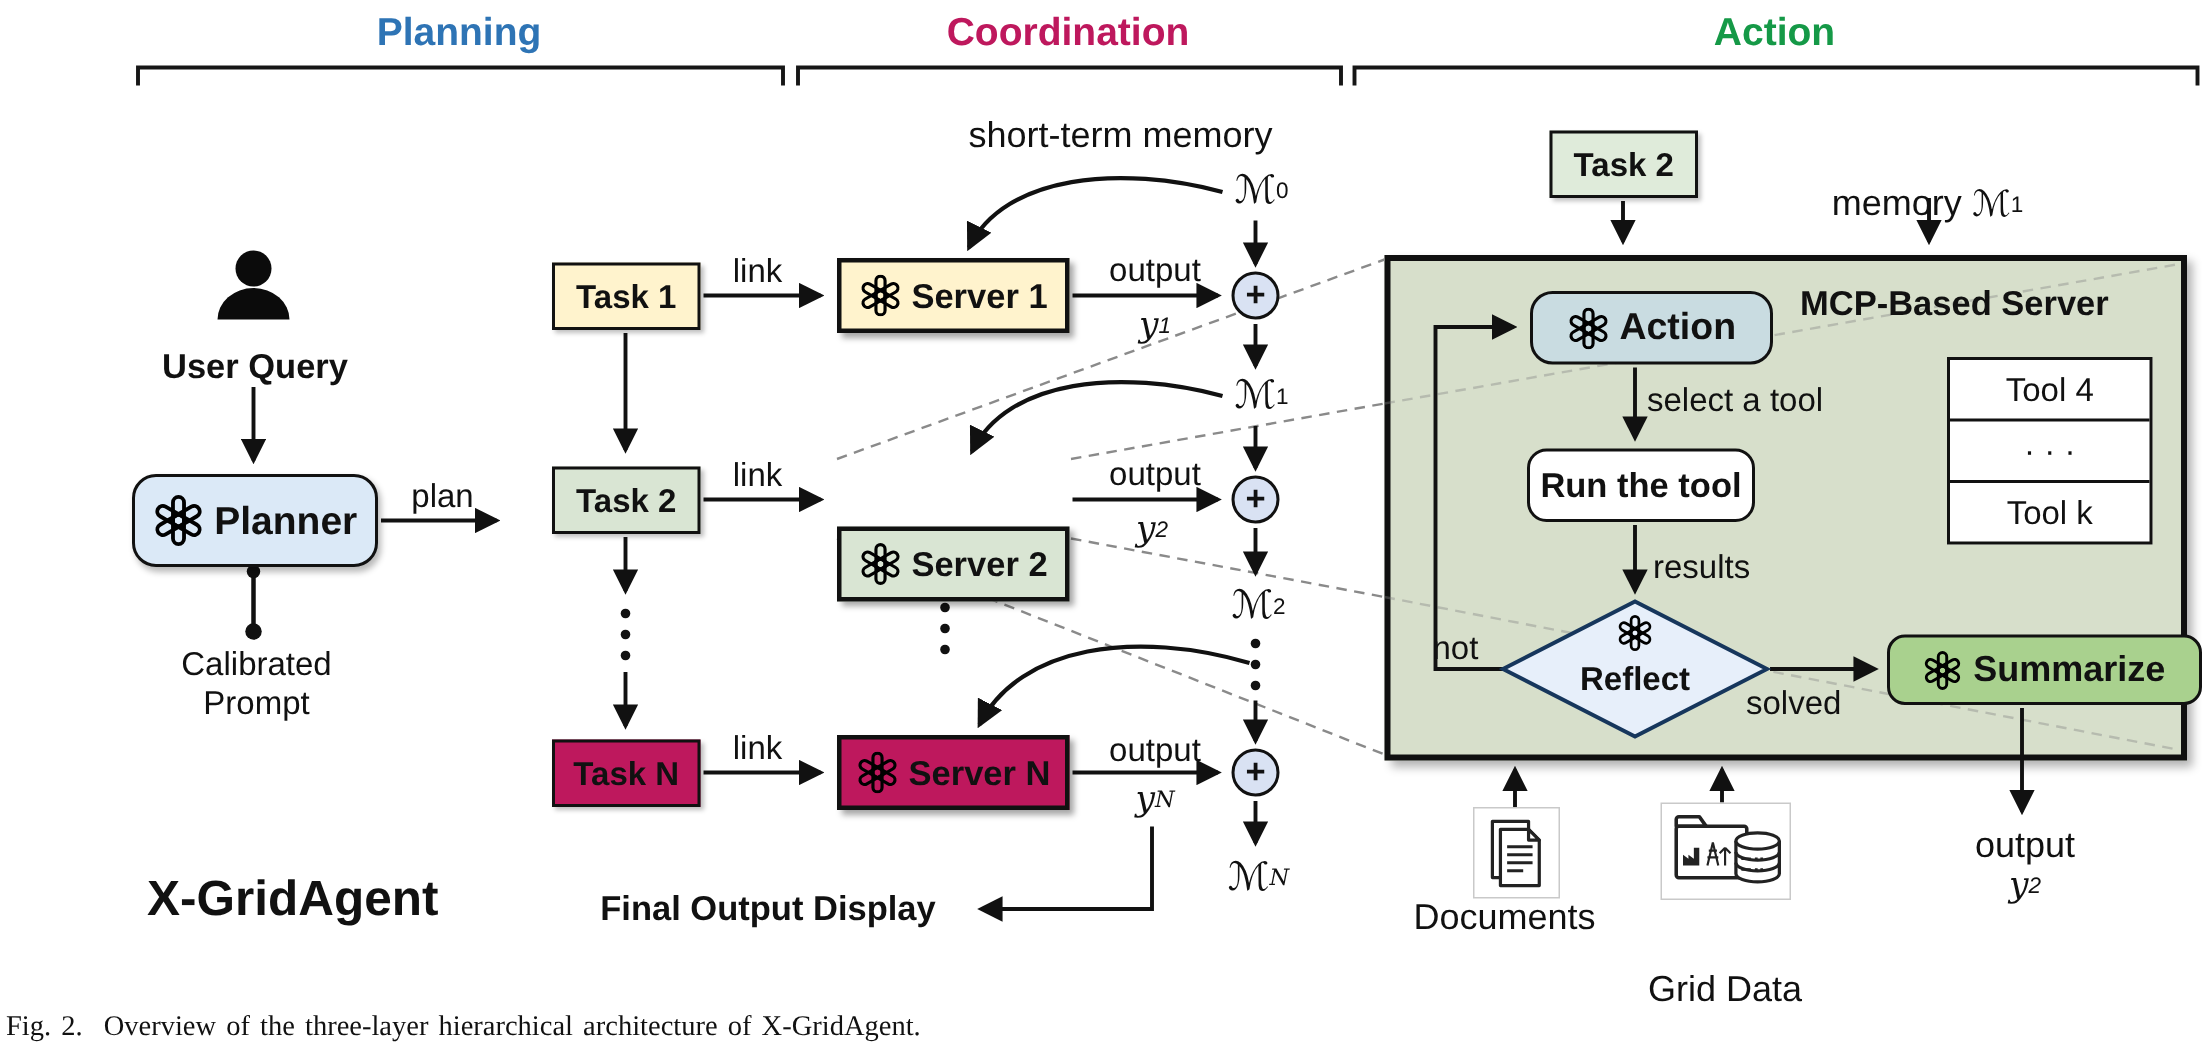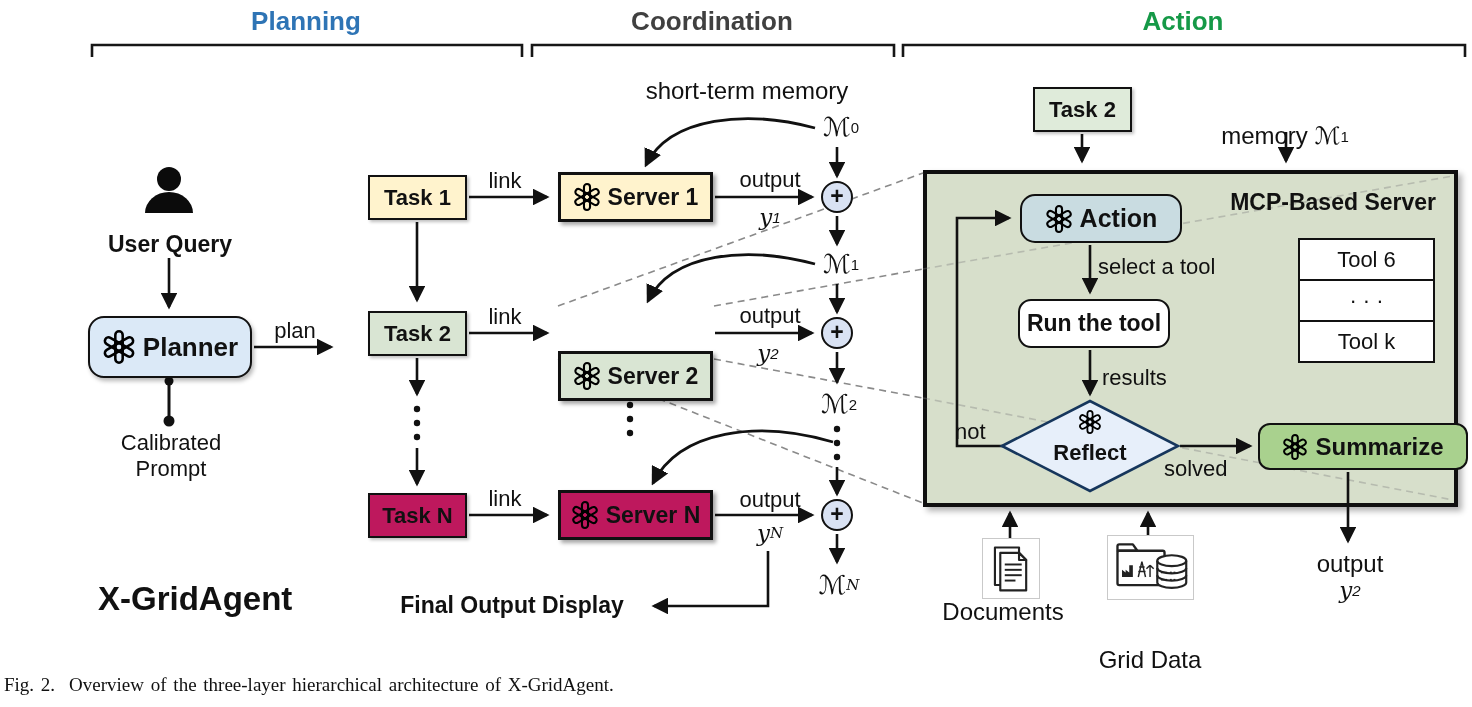--- a/index.html
+++ b/index.html
@@ -2,21 +2,21 @@
 <html><head>
 <meta charset="utf-8">
 <style>
   html,body{margin:0;padding:0;background:#fff;}
   #stage{position:relative;width:1472px;height:707px;background:#fff;overflow:hidden;
          font-family:"Liberation Sans",sans-serif;color:#111;}
   .abs{position:absolute;}
   .ctr{display:flex;align-items:center;justify-content:center;text-align:center;}
   .hdr{font-weight:bold;font-size:26px;z-index:4;}
   .hdr-planning{color:#2E74B5;}
-  .hdr-coordination{color:#404040;}
+  .hdr-coordination{color:#be185d;}
   .hdr-action{color:#159947;}
   .lbl{font-size:22px;z-index:4;}
   .lbl-b{font-weight:bold;font-size:23px;z-index:4;}
   .node{box-sizing:border-box;border:2.4px solid #111;z-index:5;
         display:flex;align-items:center;justify-content:center;gap:7px;}
   .taskbox{width:99px;height:45px;font-weight:bold;font-size:22px;
            box-shadow:2px 2px 3px rgba(0,0,0,.25);}
   .serverbox{width:155px;height:50px;border-width:3px;font-weight:bold;font-size:23px;
              box-shadow:3px 3px 4px rgba(0,0,0,.35);}
   .bg-y{background:#FFF3CD;} .bg-g{background:#D9E5D3;} .bg-p{background:#be185d;}
@@ -260,21 +260,21 @@
   <div class="abs node taskbox bg-g2" style="left:1033px;top:87px;">
     <span>Task 2</span>
     </div>
 
   <div class="abs ctr" style="left:1200px;top:98px;width:170px;font-size:24px;z-index:4;margin-top:24px;">
     <span style="margin-right:7px;">memory</span>
     <span class="scriptm" style="font-size:24px;">ℳ</span>
       <span class="msub">1</span>
     </div>
 
-  <div class="abs" style="left:1200px;top:189px;width:236px;text-align:right;font-weight:bold;font-size:23px;z-index:4;">MCP-Based Server</div>
+  <div class="abs" style="left:1200px;top:189px;width:236px;text-align:left;font-weight:bold;font-size:23px;z-index:4;">MCP-Based Server</div>
 
   <div class="abs node actionbox" style="left:1020px;top:194px;">
     <svg class="logo" width="28" height="28">
         <use href="#ailogo"></use>
       </svg>
     <span>Action</span>
     </div>
 
   <div class="abs lbl" style="left:1098px;top:254px;width:150px;">select a tool</div>
 
@@ -293,21 +293,21 @@
   <div class="abs lbl" style="left:1164px;top:456px;width:76px;">solved</div>
 
   <div class="abs node sumbox" style="left:1258px;top:423px;">
     <svg class="logo" width="26" height="26">
         <use href="#ailogo"></use>
       </svg>
     <span>Summarize</span>
     </div>
 
   <div class="abs tools">
-    <div class="toolrow">Tool 6</div>
+    <div class="toolrow">Tool 4</div>
     <div class="toolrow">· · ·</div>
     <div class="toolrow">Tool k</div>
   </div>
 
   <div class="abs iconframe" style="left:982px;top:538px;width:56px;height:59px;">
     <svg width="50" height="53" viewBox="0 0 56 59">
       <g fill="#fff" stroke="#222" stroke-width="2.4" stroke-linejoin="round">
         <rect x="10" y="6" width="27" height="42"></rect>
         <path d="M16,12 h21 l8,8 v34 h-29 z"></path>
         <path d="M37,12 l8,8 h-8 z" fill="#fff"></path>

